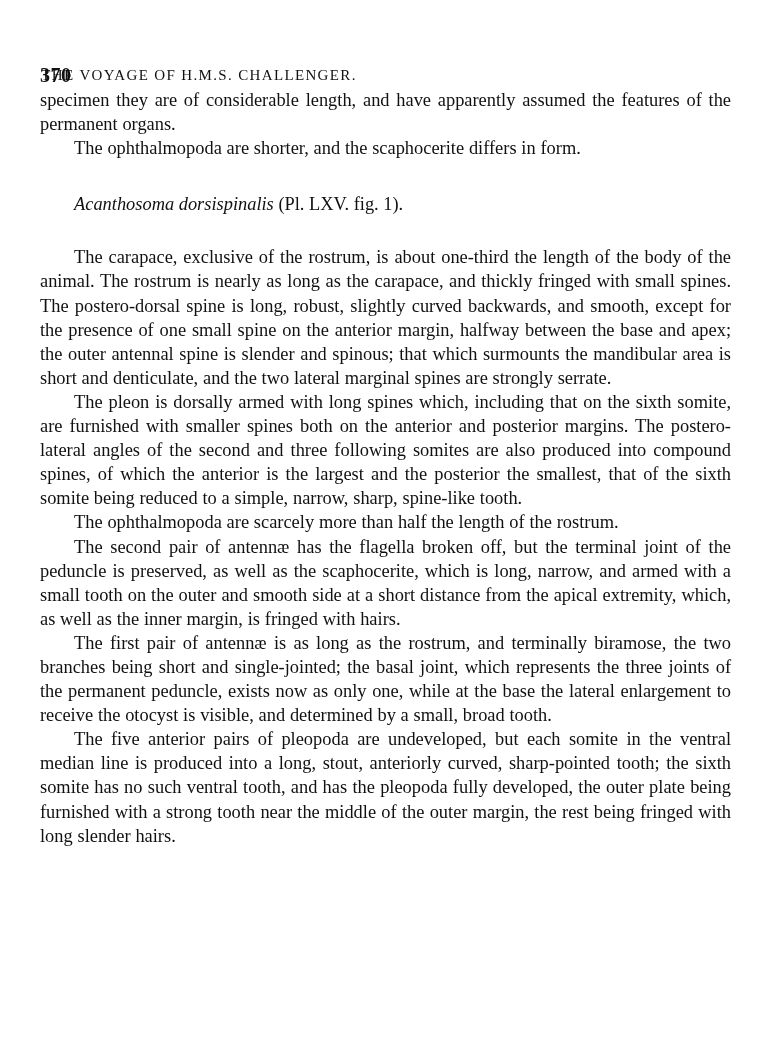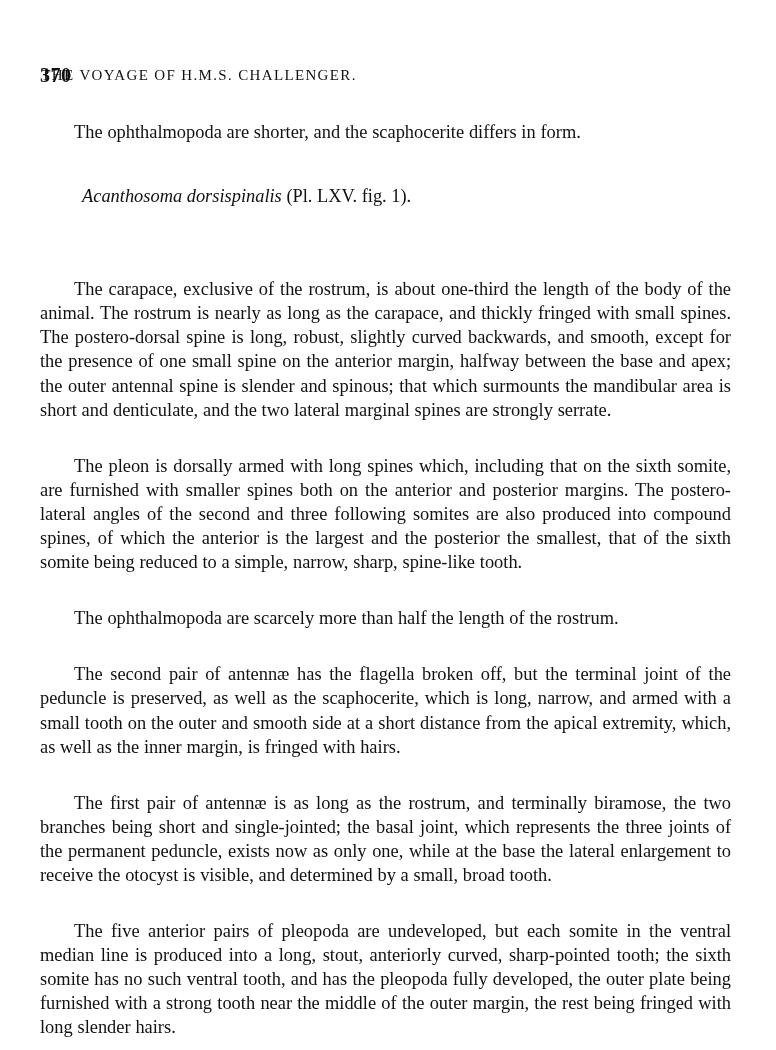--- a/index.html
+++ b/index.html
@@ -64,30 +64,29 @@
     margin: 0;
     font-size: 18.4px;
     line-height: 24.1px;
     text-align: justify;
     text-justify: inter-word;
     word-spacing: 0.2px;
     hyphens: none;
   }
   p.para.indent {
     text-indent: 34px;
-    margin-top: 32px;
   }
   p.para.noindent {
     text-indent: 0;
   }
   .gap-heading-before { height: 32px; }
   .gap-heading-after  { height: 29px; }
 
   .species-heading {
-    margin: 8px;
+    margin: 0;
     font-size: 18.4px;
     line-height: 24.1px;
     text-indent: 34px;
     text-align: left;
     white-space: nowrap;
   }
   .species-name {
     font-style: italic;
   }
   .plate-ref {
@@ -99,20 +98,21 @@
 
 <div class="page">
 
   <div class="header-row">
     <div class="folio">370</div>
     <div class="running-head">THE VOYAGE OF H.M.S. CHALLENGER.</div>
   </div>
 
   <div class="textblock">
 
+    <p class="para noindent">specimen they are of considerable length, and have apparently assumed the features of the permanent organs.</p>
 
     <p class="para indent">The ophthalmopoda are shorter, and the scaphocerite differs in form.</p>
 
     <div class="gap-heading-before"></div>
 
     <p class="species-heading">
       <span class="species-name">Acanthosoma dorsispinalis</span><span> </span><span class="plate-ref">(Pl. LXV. fig. 1).</span>
     </p>
 
     <div class="gap-heading-after"></div>

